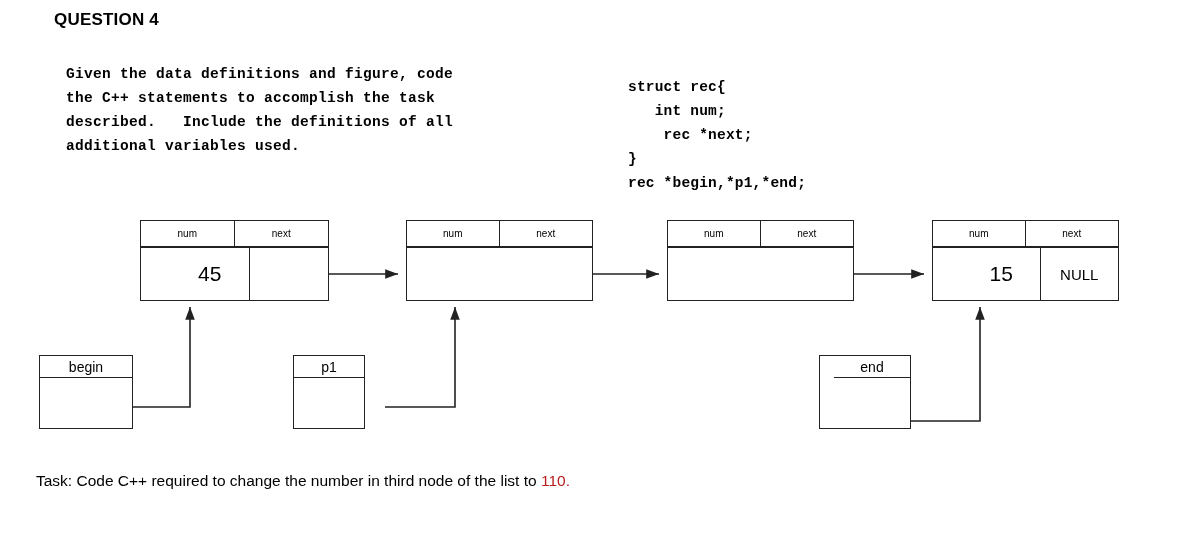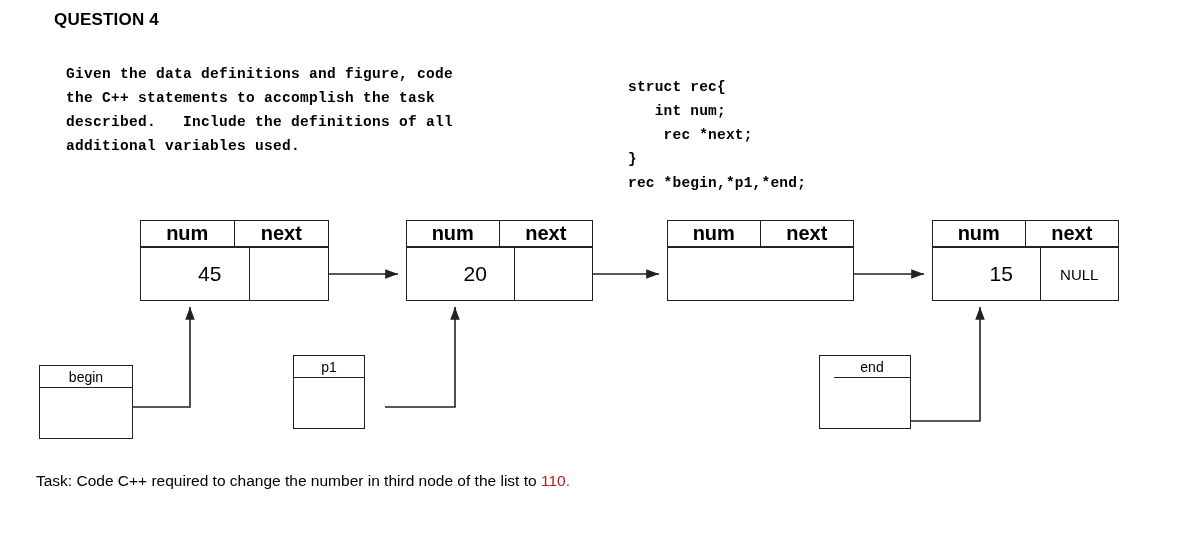--- a/index.html
+++ b/index.html
@@ -66,22 +66,21 @@
     box-sizing: border-box;
     display: flex;
     align-items: center;
     justify-content: center;
   }
   .node .cell.left {
     border-right: 1px solid #222;
   }
   .node-head {
     height: 27px;
-    font-size: 20px;
-    font-weight: bold;
+    font-size: 10px;
   }
   .node-body {
     height: 54px;
     padding-left: 30px;
   }
   .node-body .cell {
     font-size: 21px;
   }
   .node-body .cell.null-cell {
     font-size: 15px;
@@ -158,21 +157,20 @@
   </div>
 
   <div class="node node-head" style="left:406px; top:220px; width:187px;">
     <div class="row">
       <div class="cell left">num</div>
       <div class="cell">next</div>
     </div>
   </div>
   <div class="node node-body" style="left:406px; top:247px; width:187px;">
     <div class="row">
-      <div class="cell left">20</div>
       <div class="cell"></div>
     </div>
   </div>
 
   <div class="node node-head" style="left:667px; top:220px; width:187px;">
     <div class="row">
       <div class="cell left">num</div>
       <div class="cell">next</div>
     </div>
   </div>
@@ -188,21 +186,21 @@
       <div class="cell">next</div>
     </div>
   </div>
   <div class="node node-body" style="left:932px; top:247px; width:187px;">
     <div class="row">
       <div class="cell left">15</div>
       <div class="cell null-cell">NULL</div>
     </div>
   </div>
 
-  <div class="ptrbox" style="left:39px; top:355px; width:94px;margin-top:10px;">
+  <div class="ptrbox" style="left:39px; top:355px; width:94px;">
     <div class="label">begin</div>
     <div class="slot"></div>
   </div>
 
   <div class="ptrbox" style="left:293px; top:355px; width:72px;">
     <div class="label">p1</div>
     <div class="slot"></div>
   </div>
 
   <div class="ptrbox" style="left:819px; top:355px; width:92px;padding-left:14px;">

